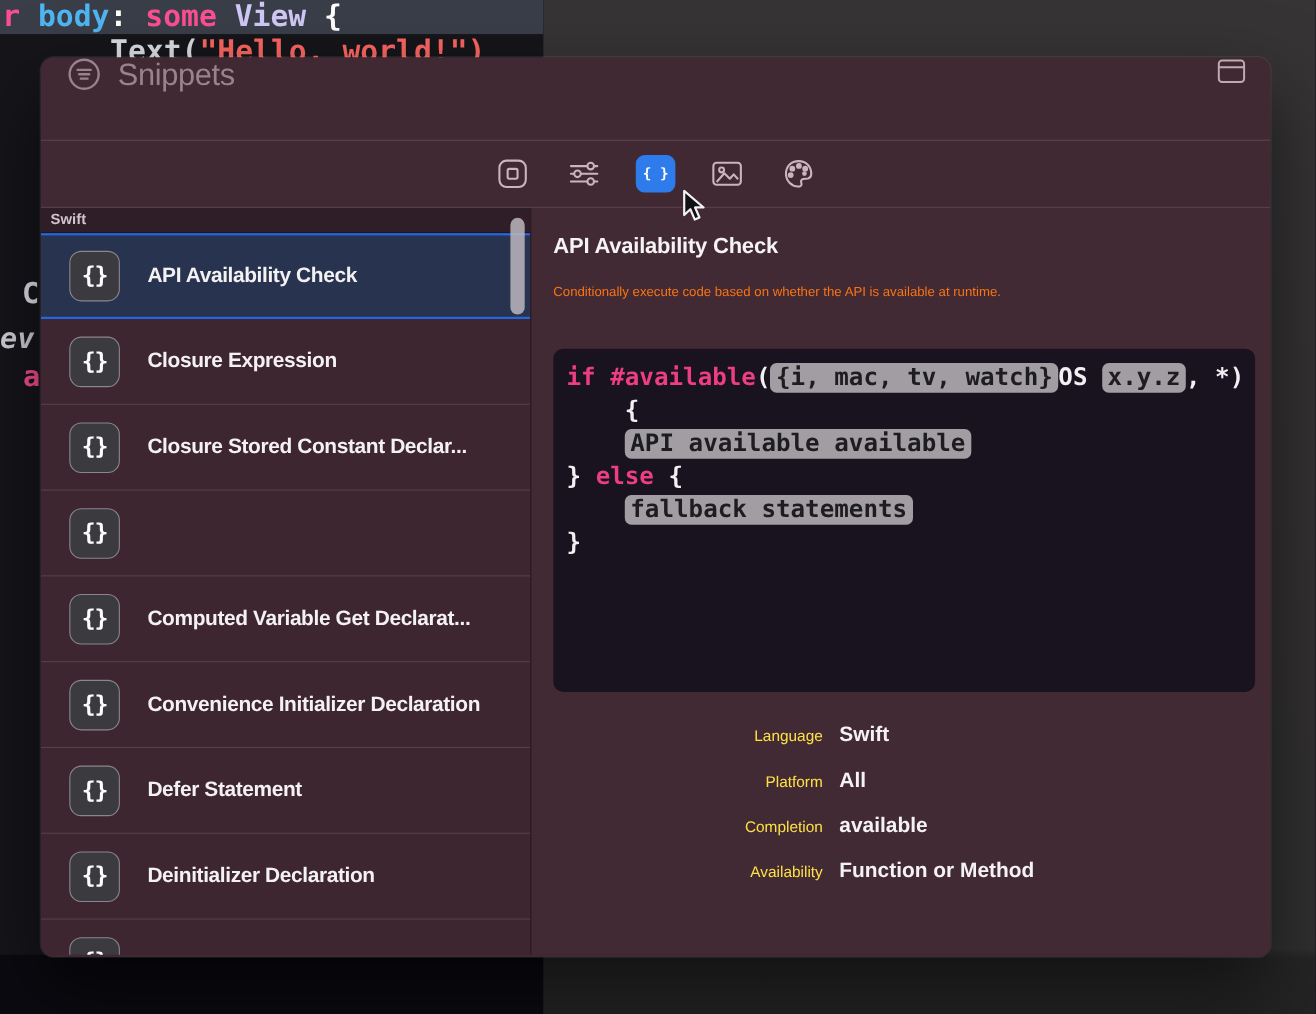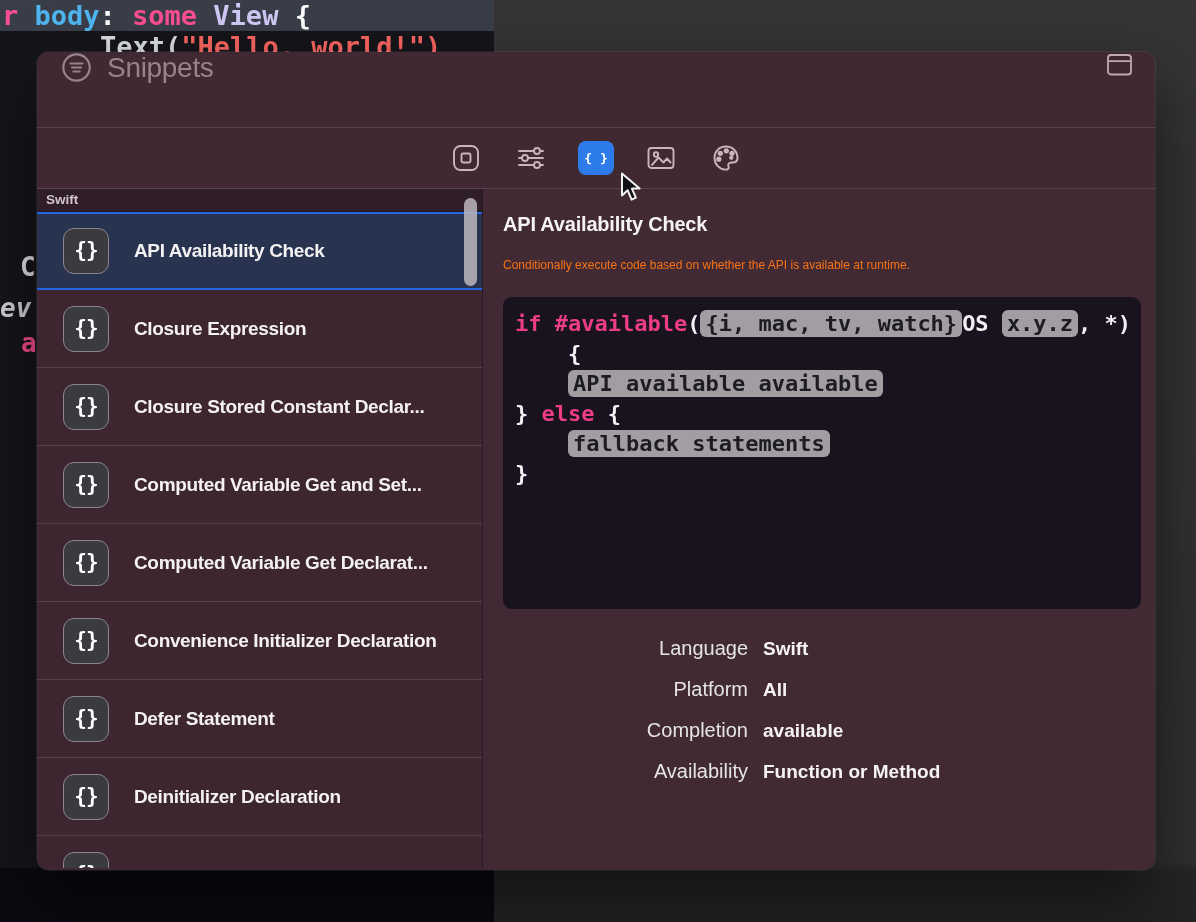--- a/index.html
+++ b/index.html
@@ -55,29 +55,29 @@
               justify-content:center; font:bold 21px "DejaVu Sans Mono", monospace;
               letter-spacing:-1px; padding-bottom:2px; }
   .row-label { color:#f4f1f3; font-size:19px; font-weight:bold; letter-spacing:-0.35px; white-space:nowrap; }
   .scroll-thumb { position:absolute; top:9px; right:5px; width:13px; height:88px;
                   border-radius:7px; background:rgba(189,183,190,.85); }
 
   
   .detail { flex:1; padding:24px 14px 0 20px; background:#412a33; }
   .d-title { font-size:20px; font-weight:bold; color:#f6f3f4; letter-spacing:-0.2px; }
   .d-desc { margin-top:18px; font-size:12px; line-height:23px; color:#f97316; max-width:562px; }
-  .code { margin-top:20px; height:312px; border-radius:9px; background:#191320;
+  .code { margin-top:40px; height:312px; border-radius:9px; background:#191320;
           padding:12px 0 0 12px; font:bold 22px/30px "DejaVu Sans Mono", monospace; overflow:hidden; }
   .codeline { white-space:pre; }
   .tok-kw { color:#ed3d84; }
   .tok-pl { color:#f3eff3; }
   .tok-pill { background:#a29da3; color:#1d1c1f; border-radius:6px; padding:1px 5px; }
   .meta { margin-top:19px; }
   .meta-row { display:flex; height:41px; align-items:center; }
-  .meta-label { width:245px; text-align:right; color:#e5e5e5; font-size:20px; flex:none; }
+  .meta-label { width:245px; text-align:right; color:#fde047; font-size:14px; flex:none; }
   .meta-value { margin-left:15px; color:#f5f2f4; font-size:19px; font-weight:bold; }
 
   .cursor { position:absolute; left:619px; top:172px; z-index:20; }
   svg { display:block; }
 </style>
 </head>
 <body>
 
 <div class="stage">
 
@@ -163,21 +163,20 @@
             <div class="row">
               <span class="row-icon">{}</span>
               <span class="row-label">Closure Expression</span>
             </div>
             <div class="row">
               <span class="row-icon">{}</span>
               <span class="row-label">Closure Stored Constant Declar...</span>
             </div>
             <div class="row">
               <span class="row-icon">{}</span>
-              <span class="row-label">Computed Variable Get and Set...</span>
             </div>
             <div class="row">
               <span class="row-icon">{}</span>
               <span class="row-label">Computed Variable Get Declarat...</span>
             </div>
             <div class="row">
               <span class="row-icon">{}</span>
               <span class="row-label">Convenience Initializer Declaration</span>
             </div>
             <div class="row">

